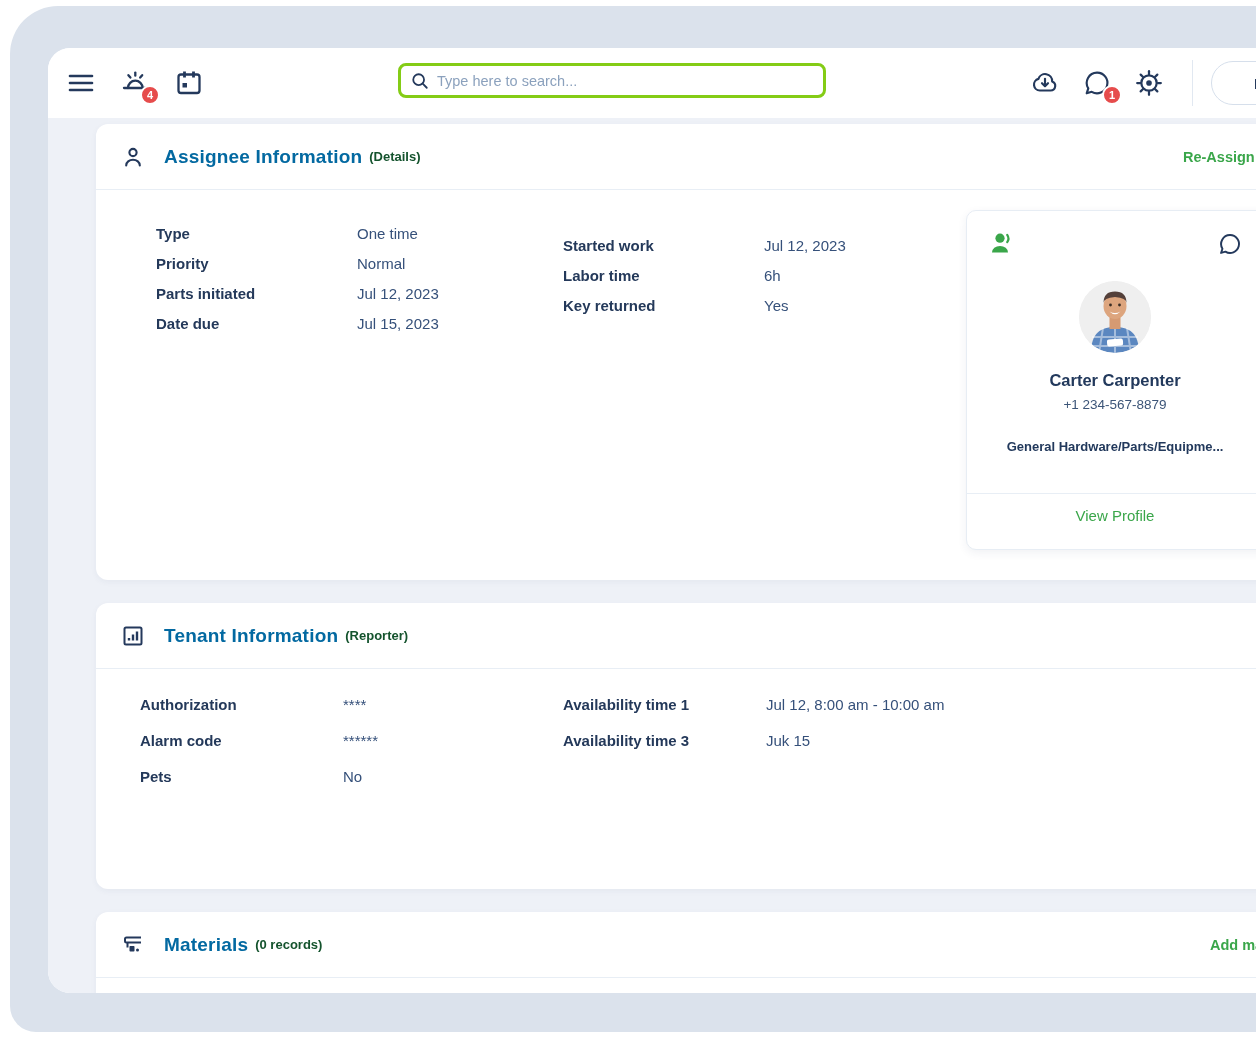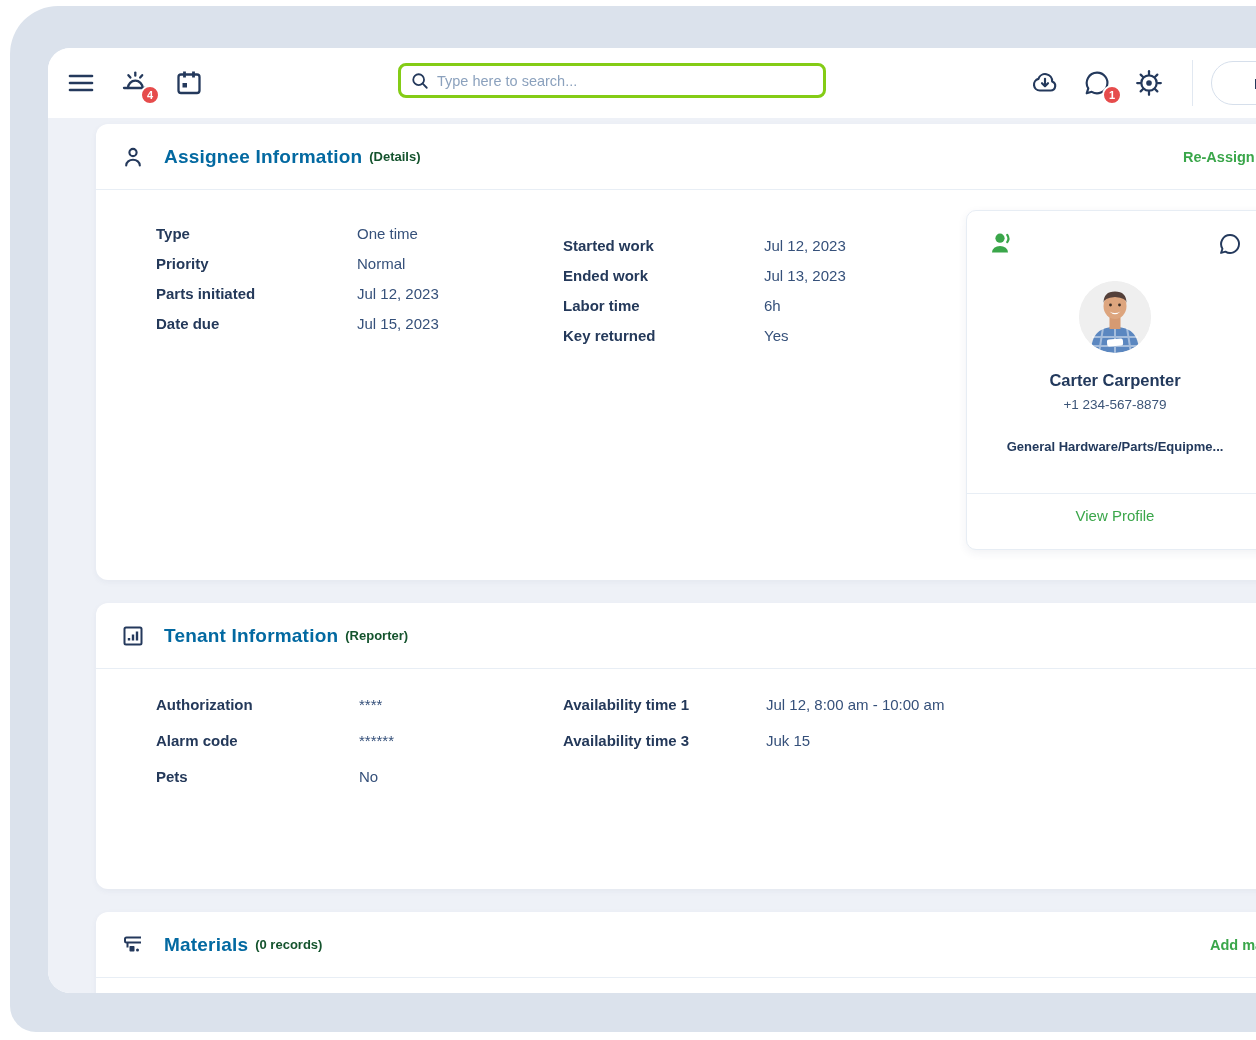--- a/index.html
+++ b/index.html
@@ -192,24 +192,20 @@
           <div class="frow">
             <span class="flabel">Date due</span>
             <span class="fvalue">Jul 15, 2023</span>
           </div>
         </div>
 
         <div class="fields" style="left:467px; top:106px;">
           <div class="frow">
             <span class="flabel">Started work</span>
             <span class="fvalue">Jul 12, 2023</span>
-          </div>
-          <div class="frow">
-            <span class="flabel">Ended work</span>
-            <span class="fvalue">Jul 13, 2023</span>
           </div>
           <div class="frow">
             <span class="flabel">Labor time</span>
             <span class="fvalue">6h</span>
           </div>
           <div class="frow">
             <span class="flabel">Key returned</span>
             <span class="fvalue">Yes</span>
           </div>
         </div>
@@ -271,21 +267,21 @@
               <rect x="3.5" y="3.5" width="17" height="17" rx="1.5"></rect>
               <line x1="8" y1="16.5" x2="8" y2="14" stroke-width="2.4"></line>
               <line x1="12" y1="16.5" x2="12" y2="10.5" stroke-width="2.4"></line>
               <line x1="16" y1="16.5" x2="16" y2="7.5" stroke-width="2.4"></line>
             </svg>
           </span>
           <span class="card-title">Tenant Information</span>
           <span class="card-sub">(Reporter)</span>
         </div>
 
-        <div class="fields" style="left:60px; top:83px;">
+        <div class="fields" style="left:44px; top:83px;">
           <div class="frow">
             <span class="flabel">Authorization</span>
             <span class="fvalue">****</span>
           </div>
           <div class="frow">
             <span class="flabel">Alarm code</span>
             <span class="fvalue">******</span>
           </div>
           <div class="frow">
             <span class="flabel">Pets</span>

